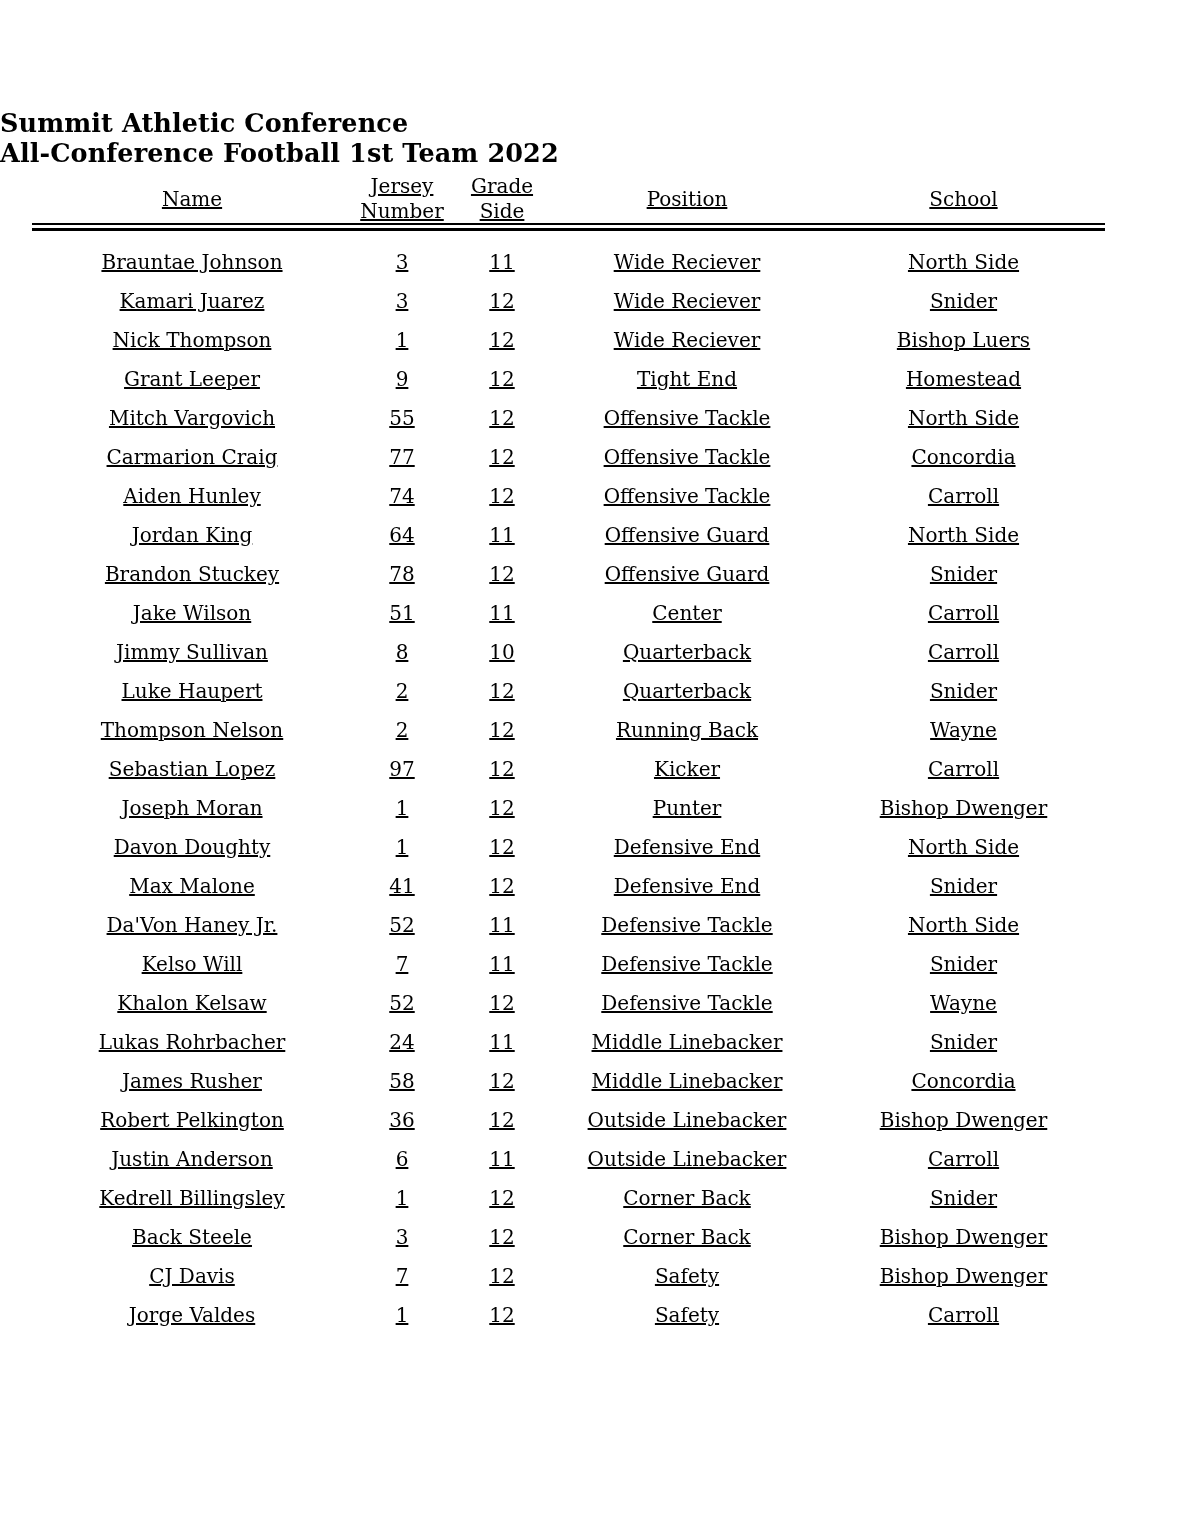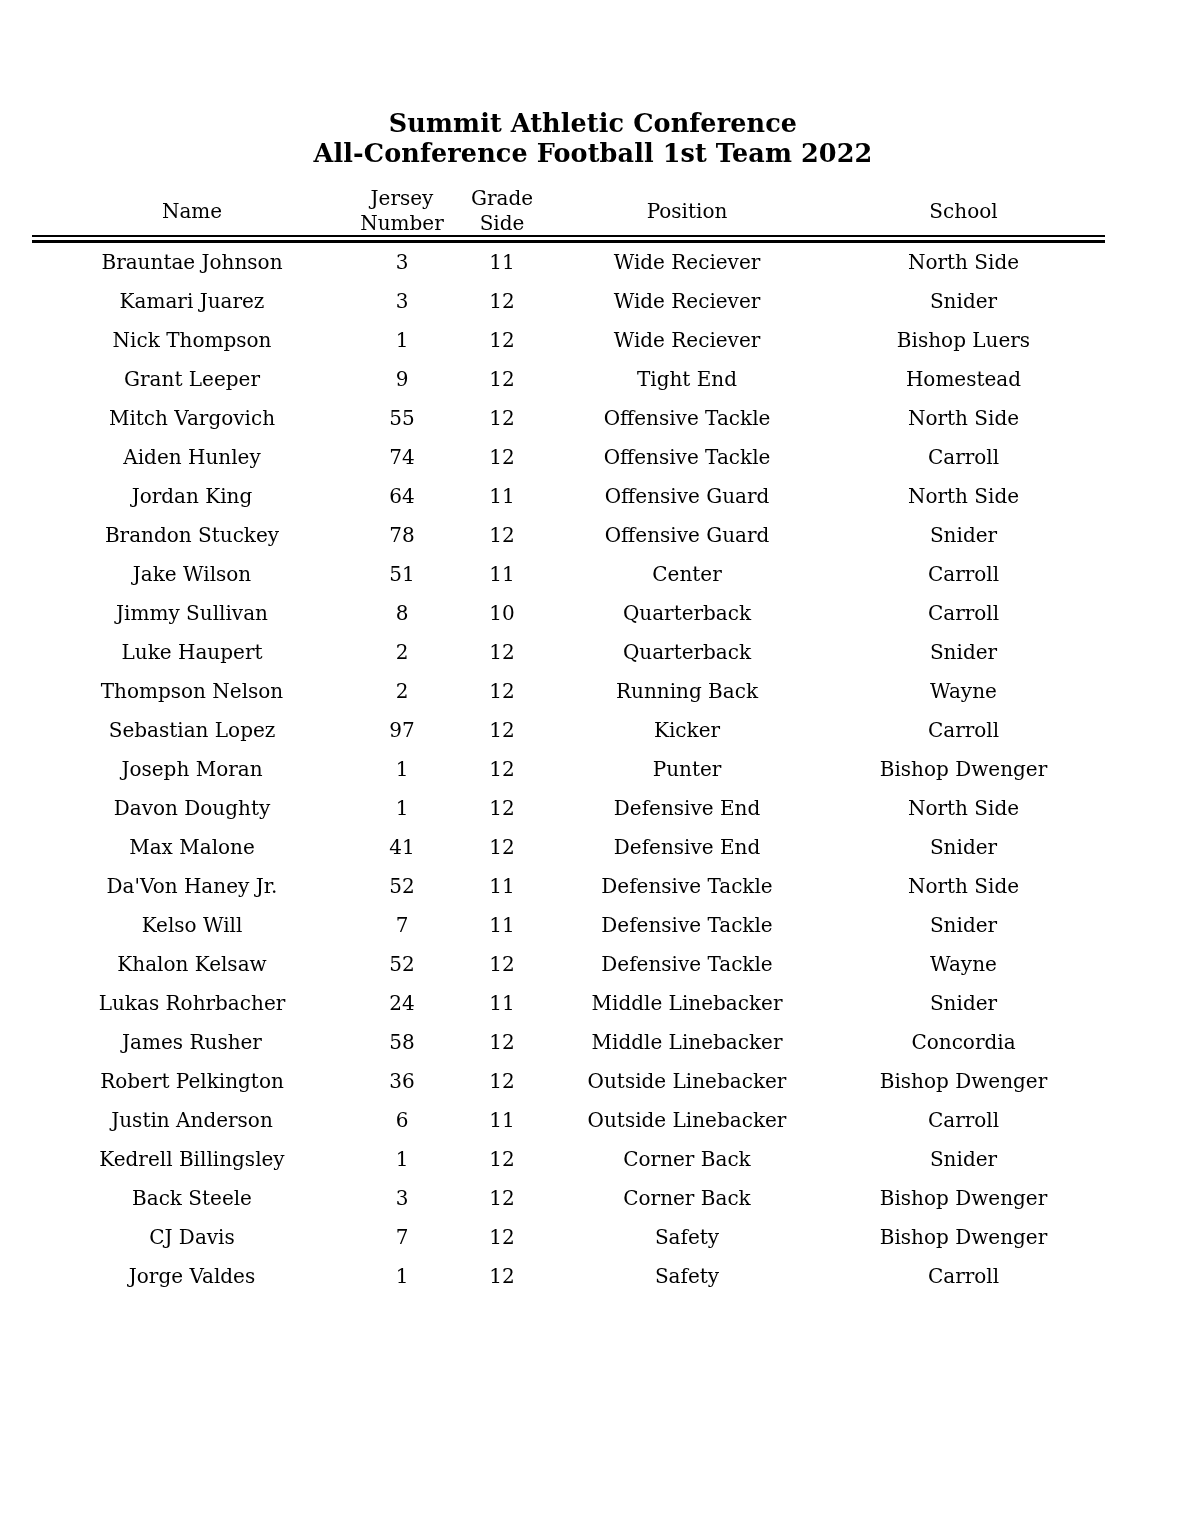--- a/index.html
+++ b/index.html
@@ -21,37 +21,38 @@
     width: 1187px;
     height: 1536px;
   }
 
   
   .title-block {
     position: absolute;
     top: 108px;
     left: 0;
     width: 1186px;
-    text-align: center;
+    text-align: left;
   }
   .title-line {
     font-family: "DejaVu Serif", "Liberation Serif", serif;
     font-weight: bold;
     font-size: 25.5px;
     letter-spacing: 0.1px;
     line-height: 30px;
     white-space: nowrap;
   }
 
   
   .table-wrap {
     position: absolute;
-    top: 186px;
+    top: 174px;
     left: 32px;
     width: 1073px;
+    text-decoration: underline;
   }
 
   table.roster {
     width: 1073px;
     border-collapse: collapse;
     table-layout: fixed;
   }
 
   table.roster col.c-name   { width: 320px; }
   table.roster col.c-jersey { width: 100px; }
@@ -94,21 +95,21 @@
 
   tbody td {
     font-size: 20px;
     line-height: 23px;
     text-align: center;
     vertical-align: middle;
     height: 39px;
     padding: 0;
     white-space: nowrap;
   }
-  tbody tr:first-child td { }
+  tbody tr:first-child td { padding-top: 12px; }
 </style>
 </head>
 <body>
 
 <div class="page">
 
   <div class="title-block">
     <div class="title-line">Summit Athletic Conference</div>
     <div class="title-line">All-Conference Football 1st Team 2022</div>
   </div>
@@ -163,20 +164,27 @@
             <td>Homestead</td>
           </tr>
           <tr>
             <td>Mitch Vargovich</td>
             <td>55</td>
             <td>12</td>
             <td>Offensive Tackle</td>
             <td>North Side</td>
           </tr>
           <tr>
+            <td>Carmarion Craig</td>
+            <td>77</td>
+            <td>12</td>
+            <td>Offensive Tackle</td>
+            <td>Concordia</td>
+          </tr>
+          <tr>
             <td>Aiden Hunley</td>
             <td>74</td>
             <td>12</td>
             <td>Offensive Tackle</td>
             <td>Carroll</td>
           </tr>
           <tr>
             <td>Jordan King</td>
             <td>64</td>
             <td>11</td>

